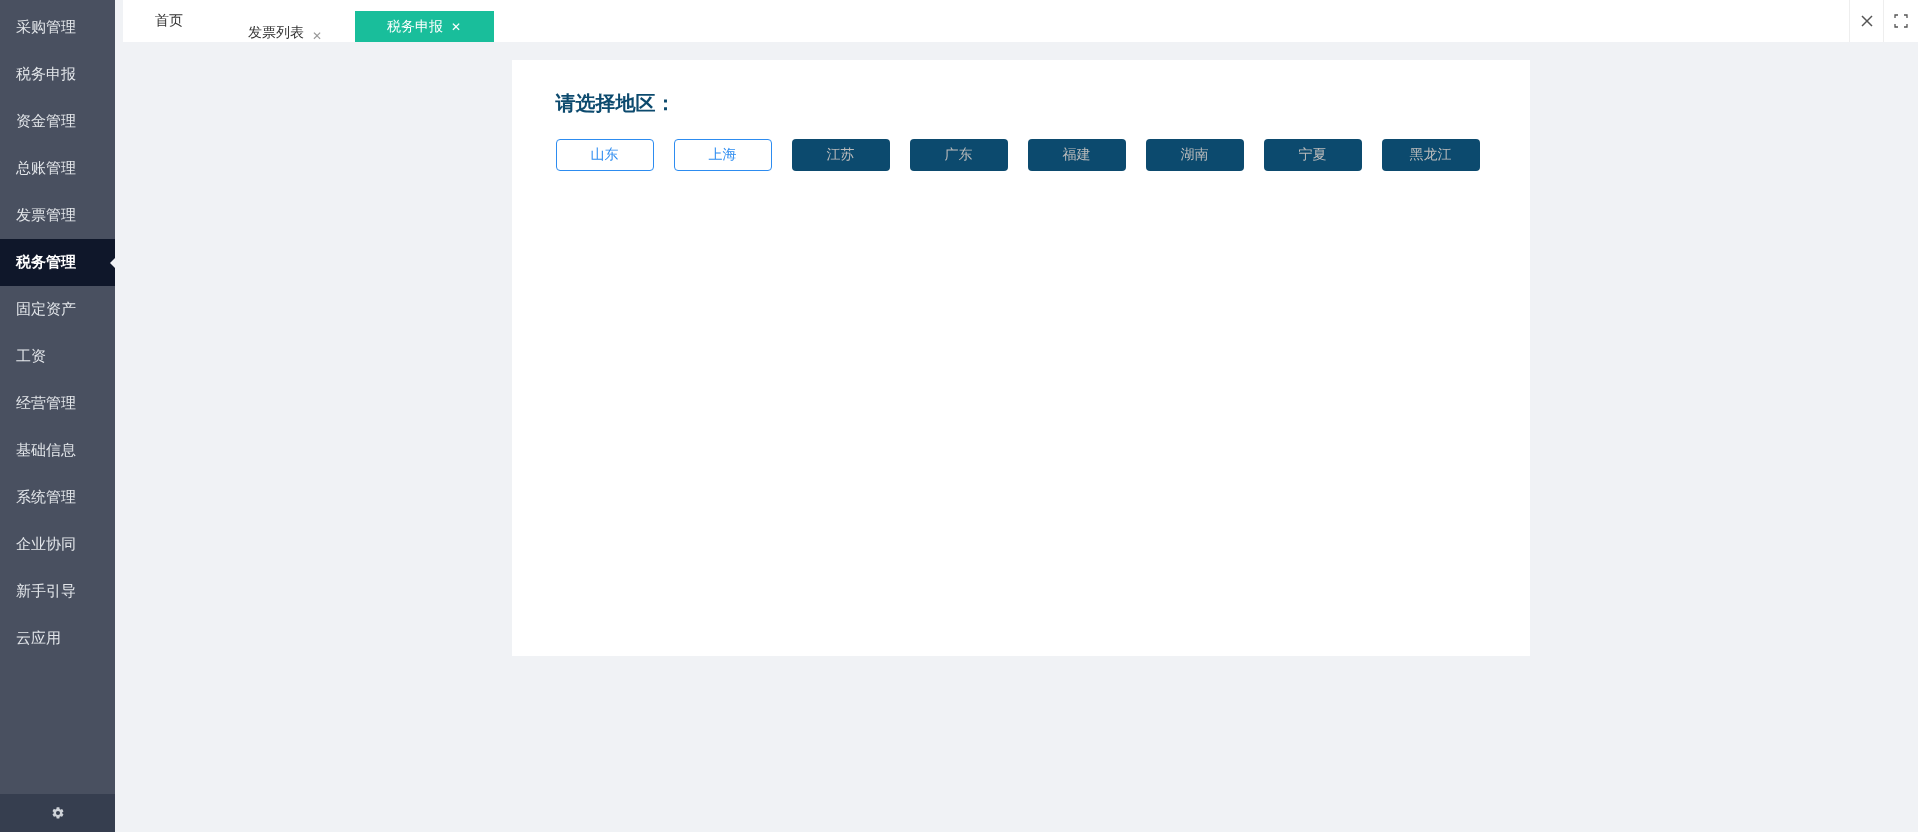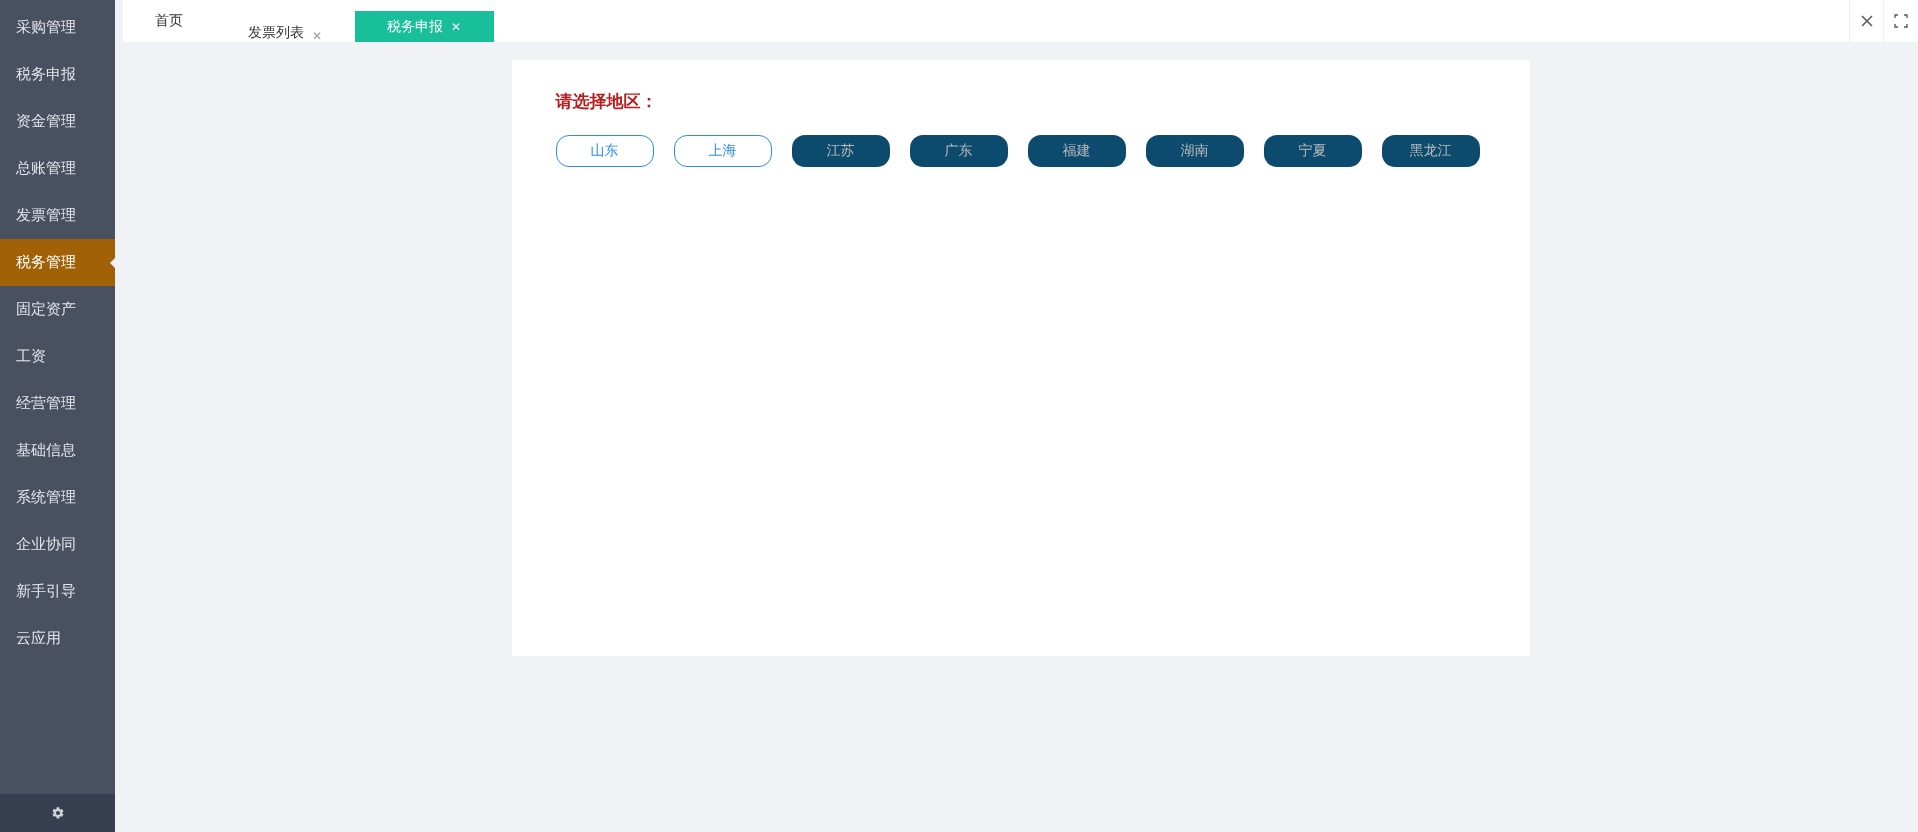--- a/index.html
+++ b/index.html
@@ -23,22 +23,23 @@
 .sidebar-item {
   display: flex;
   align-items: center;
   padding: 14px 16px 14px 16px;
   font-size: 15px;
   color: #e3e6ea;
   cursor: pointer;
   position: relative;
 }
 .sidebar-item.active {
-  background: #a16207;
+  background: #0f172a;
   color: #fff;
+  font-weight: bold;
 }
 .sidebar-item.active::after {
   content: "";
   position: absolute;
   right: 0;
   top: 50%;
   transform: translateY(-50%);
   width: 0;
   height: 0;
   border-style: solid;
@@ -127,39 +128,39 @@
   overflow: auto;
 }
 .card {
   background: #fff;
   width: 1018px;
   min-height: 596px;
   margin: 0 auto;
   padding: 30px 44px;
 }
 .card-title {
-  font-size: 17px;
+  font-size: 20px;
   font-weight: 700;
-  color: #b91c1c;
+  color: #0c4a6e;
   margin-bottom: 22px;
 }
 .region-grid {
   display: flex;
   flex-wrap: wrap;
   gap: 16px 20px;
 }
 .region-btn {
   width: 98px;
   height: 32px;
   display: flex;
   align-items: center;
   justify-content: center;
   font-size: 14px;
   border: none;
-  border-radius: 13px;
+  border-radius: 4px;
   cursor: pointer;
 }
 .region-btn.enabled {
   background: #fff;
   color: #2d8cf0;
   border: 1px solid #2d8cf0;
 }
 .region-btn.disabled {
   background: #0c4a6e;
   color: #bbb;

